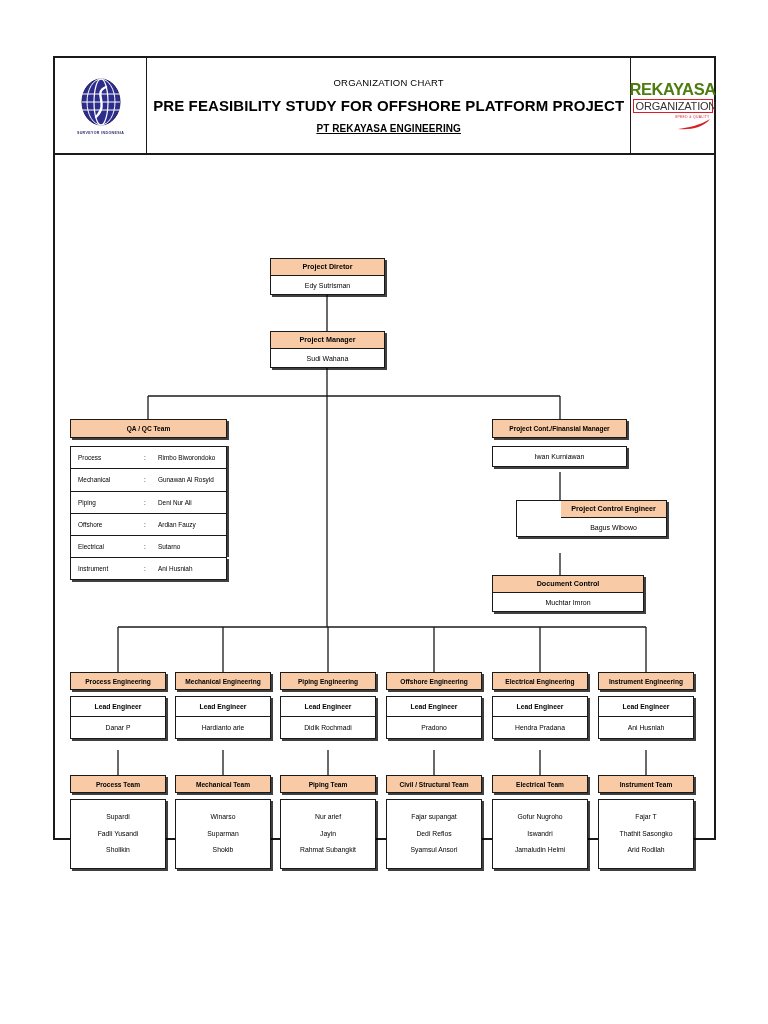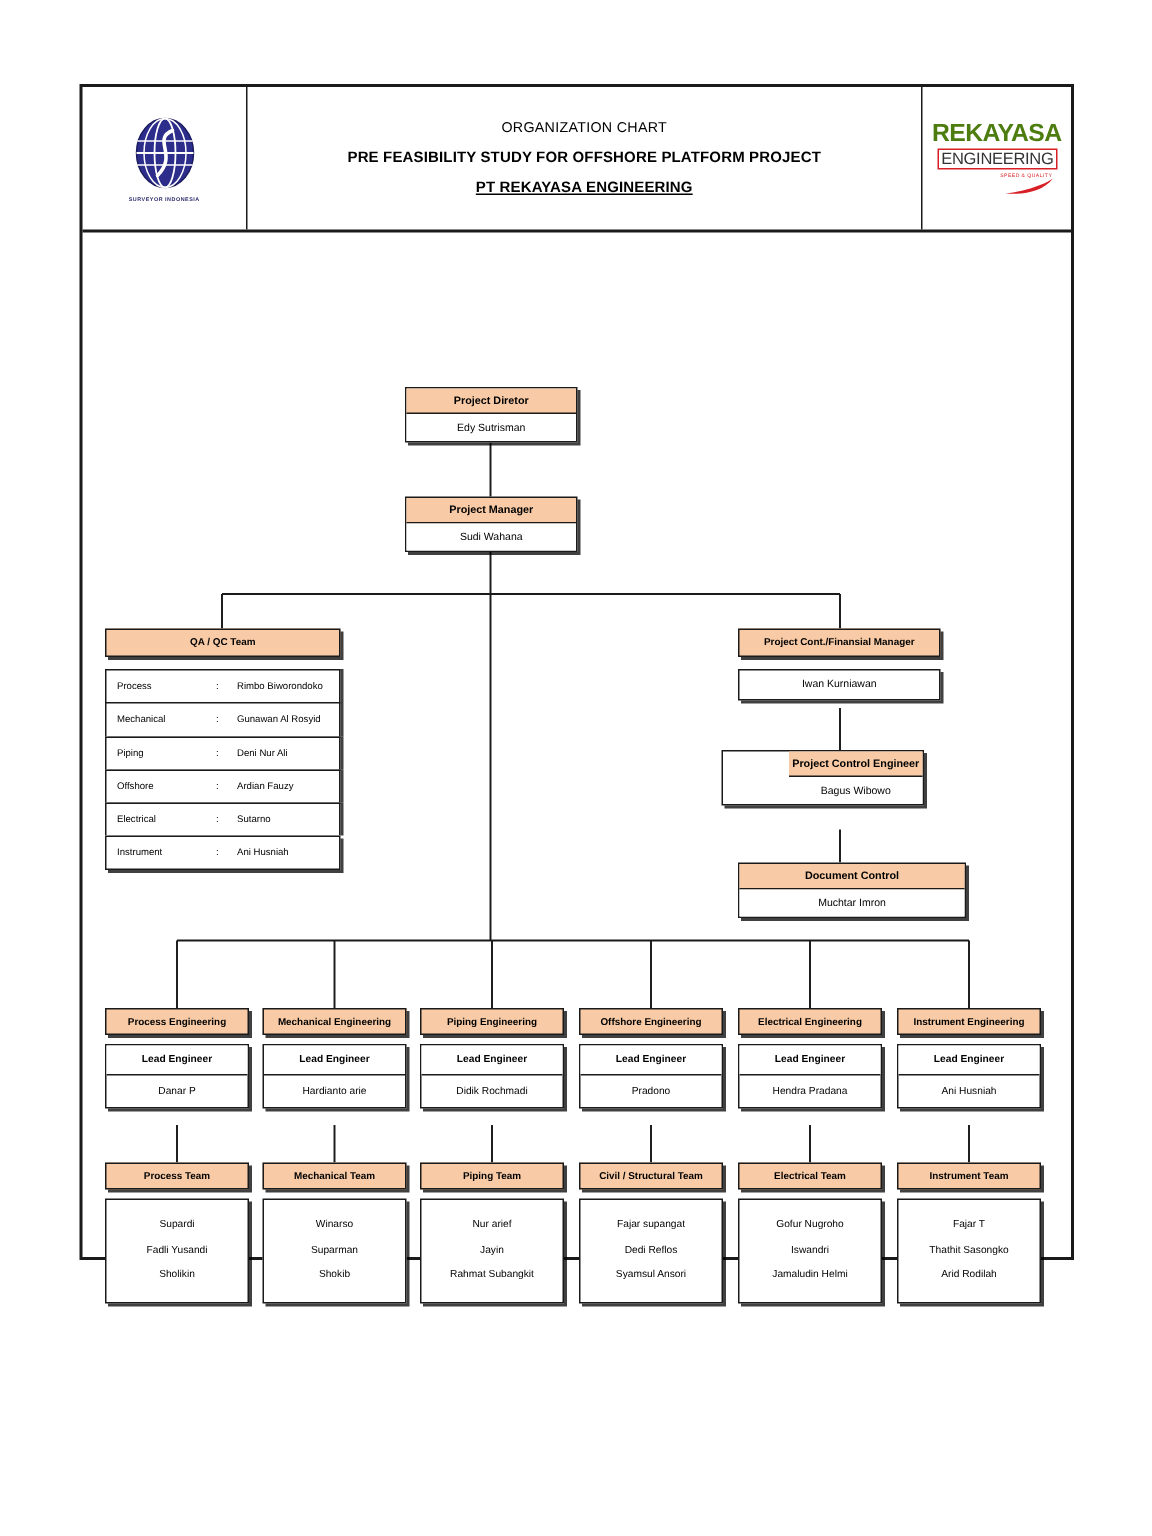--- a/index.html
+++ b/index.html
@@ -39,21 +39,21 @@
     align-items: center; justify-content: center;
     gap: 9px;
     padding: 4px 6px;
   }
   .hdr-cell-brand {
     width: 100px;
     border-left: 1px solid #1a1a1a;
     display: flex; align-items: center; justify-content: center;
   }
   .title-line-1 { font-size: 9.5px; letter-spacing: .2px; white-space: nowrap; }
-  .title-line-2 { font-size: 10px; font-weight: bold; letter-spacing: .1px; white-space: nowrap; }
+  .title-line-2 { font-size: 15px; font-weight: bold; letter-spacing: .1px; white-space: nowrap; }
   .title-line-3 { font-size: 10px; font-weight: bold; letter-spacing: .1px; white-space: nowrap; text-decoration: underline; }
 
   
   .si-logo { display: flex; flex-direction: column; align-items: center; }
   .si-caption {
     font-size: 3.6px; font-weight: bold; letter-spacing: .35px;
     color: #2d2d6b; margin-top: 2px;
   }
 
   
@@ -180,21 +180,21 @@
     <div class="hdr-cell-title">
       <div class="title-line-1">ORGANIZATION CHART</div>
       <div class="title-line-2">PRE FEASIBILITY STUDY FOR OFFSHORE PLATFORM PROJECT</div>
       <div class="title-line-3">PT REKAYASA ENGINEERING</div>
     </div>
 
     <div class="hdr-cell-brand">
       <div class="rk-logo">
         <div class="rk-word">REKAYASA</div>
         <div class="rk-eng-box">
-          <div class="rk-eng">ENGINEERING</div>
+          <div class="rk-eng">ORGANIZATION</div>
         </div>
         <div class="rk-tag">SPEED &amp; QUALITY</div>
         <svg class="rk-swoosh" width="34" height="11" viewBox="0 0 34 11">
           <path d="M1 10 C10 9, 24 6, 33 0 C26 9, 13 11, 1 10 Z" fill="#d81f26"></path>
         </svg>
       </div>
     </div>
   </div>
 
   <div id="chart">
@@ -272,21 +272,21 @@
       <div class="qa-row">
         <span class="qa-k">Instrument</span>
         <span class="qa-c">:</span>
         <span class="qa-v">Ani Husniah</span>
       </div>
     </div>
 
     <div class="box hdrbox" style="left:437px; top:264px; width:135px; height:19px;">Project Cont./Finansial Manager</div>
     <div class="box nm" style="left:437px; top:291px; width:135px; height:21px;">Iwan Kurniawan</div>
 
-    <div class="box unit" style="left:426px; top:345px; width:135px;padding-left:44px;">
+    <div class="box unit" style="left:461px; top:345px; width:151px;padding-left:44px;">
       <div class="cap">Project Control Engineer</div>
       <div class="nm">Bagus Wibowo</div>
     </div>
 
     <div class="box unit" style="left:437px; top:420px; width:152px;">
       <div class="cap">Document Control</div>
       <div class="nm">Muchtar Imron</div>
     </div>
 
     <div class="box hdrbox" style="left:15px; top:517px; width:96px; height:18px;">Process Engineering</div>

